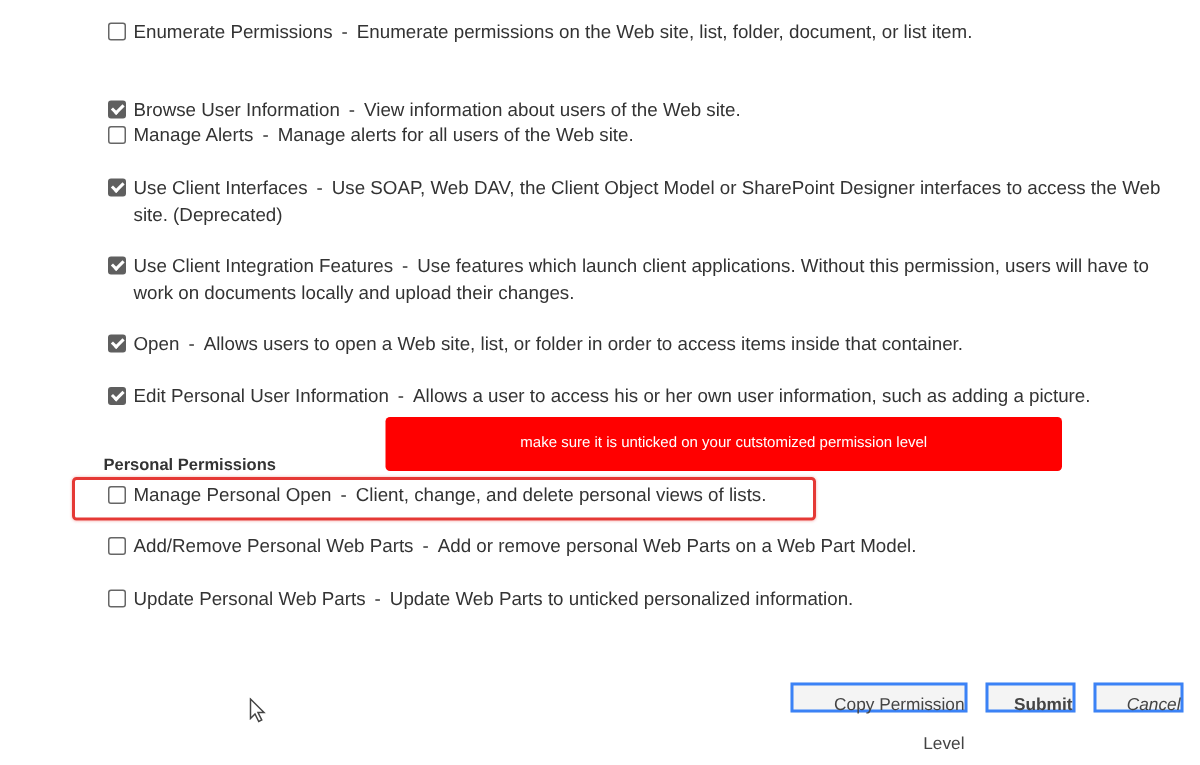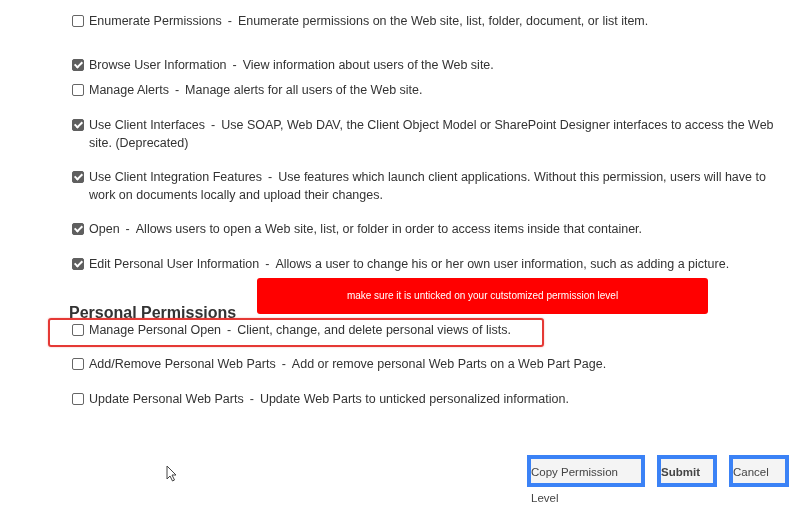--- a/index.html
+++ b/index.html
@@ -20,49 +20,49 @@
   .perm .cb.checked { background: #5f5f5f; border-color: #5f5f5f; }
   .perm .cb.checked::after {
     content: ""; position: absolute; left: 3px; top: 0px;
     width: 3px; height: 6px; border: solid #fff; border-width: 0 2px 2px 0;
     transform: rotate(45deg);
   }
   .perm .txt { display: block; padding-left: 17px; }
   .sep { padding: 0 6px; }
   .section-title {
     position: absolute; left: 69px; top: 304px;
-    font-weight: bold; font-size: 16px; color: #333;
+    font-weight: bold; font-size: 11px; color: #333;
   }
   .annotation {
     position: absolute; left: 257px; top: 278px; width: 451px; height: 36px;
     background: #ff0000; color: #fff; border-radius: 3px;
     font-size: 10px; line-height: 36px; text-align: center;
   }
   .highlight-box {
     position: absolute; left: 48px; top: 318px; width: 496px; height: 29px;
     border: 2px solid #e53935; border-radius: 3px; box-sizing: border-box;
     box-shadow: 0 0 2px rgba(229,57,53,0.4);
   }
   .btn {
-    position: absolute; top: 455px; height: 32px;
-    background: #f4f4f4; border: 4px solid #3b82f6; box-sizing: border-box;
+    position: absolute; top: 455px; height: 20px;
+    background: #f4f4f4; border: 2px solid #3b82f6; box-sizing: border-box;
     font-family: "Liberation Sans", sans-serif; font-size: 11.5px; color: #444;
-    text-align: left; line-height: 26px; padding: 0; cursor: pointer;
+    text-align: right; line-height: 26px; padding: 0; cursor: pointer;
   }
   .cursor { position: absolute; left: 166px; top: 465px; }
 </style>
 </head>
 <body>
 
 <div class="perm" style="top:12px">
   <span class="cb"></span>
   <span class="txt"><span>Enumerate Permissions</span><span class="sep">-</span><span>Enumerate permissions on the Web site, list, folder, document, or list item.</span></span>
 </div>
 
-<div class="perm" style="top:56px">
+<div class="perm" style="top:64px">
   <span class="cb checked"></span>
   <span class="txt"><span>Browse User Information</span><span class="sep">-</span><span>View information about users of the Web site.</span></span>
 </div>
 
 <div class="perm" style="top:81px">
   <span class="cb"></span>
   <span class="txt"><span>Manage Alerts</span><span class="sep">-</span><span>Manage alerts for all users of the Web site.</span></span>
 </div>
 
 <div class="perm" style="top:116px">
@@ -75,43 +75,43 @@
   <span class="txt"><span>Use Client Integration Features</span><span class="sep">-</span><span>Use features which launch client applications. Without this permission, users will have to work on documents locally and upload their changes.</span></span>
 </div>
 
 <div class="perm" style="top:220px">
   <span class="cb checked"></span>
   <span class="txt"><span>Open</span><span class="sep">-</span><span>Allows users to open a Web site, list, or folder in order to access items inside that container.</span></span>
 </div>
 
 <div class="perm" style="top:255px">
   <span class="cb checked"></span>
-  <span class="txt"><span>Edit Personal User Information</span><span class="sep">-</span><span>Allows a user to change his or her own user information, such as adding a picture.</span></span>
+  <span class="txt"><span>Edit Personal User Information</span><span class="sep">-</span><span>Allows a user to access his or her own user information, such as adding a picture.</span></span>
 </div>
 
 <div class="annotation">make sure it is unticked on your cutstomized permission level</div>
 
 <div class="section-title">Personal Permissions</div>
 
 <div class="perm" style="top:321px">
   <span class="cb"></span>
   <span class="txt"><span>Manage Personal Open</span><span class="sep">-</span><span>Client, change, and delete personal views of lists.</span></span>
 </div>
 
 <div class="highlight-box"></div>
 
 <div class="perm" style="top:355px">
   <span class="cb"></span>
-  <span class="txt"><span>Add/Remove Personal Web Parts</span><span class="sep">-</span><span>Add or remove personal Web Parts on a Web Part Page.</span></span>
+  <span class="txt"><span>Add/Remove Personal Web Parts</span><span class="sep">-</span><span>Add or remove personal Web Parts on a Web Part Model.</span></span>
 </div>
 
 <div class="perm" style="top:390px">
   <span class="cb"></span>
   <span class="txt"><span>Update Personal Web Parts</span><span class="sep">-</span><span>Update Web Parts to unticked personalized information.</span></span>
 </div>
 
 <svg class="cursor" width="12" height="18" viewBox="0 0 12 18">
   <path d="M1 1 L1 14 L4 11 L6.5 16 L8.5 15 L6 10 L10 10 Z" fill="#fff" stroke="#444" stroke-width="1"></path>
 </svg>
 
 <button class="btn" style="left:527px; width:118px;">Copy Permission Level</button>
 <button class="btn" style="left:657px; width:60px;font-weight:bold;">Submit</button>
-<button class="btn" style="left:729px; width:60px;">Cancel</button>
+<button class="btn" style="left:729px; width:60px;font-style:italic;">Cancel</button>
 
 </body></html>

